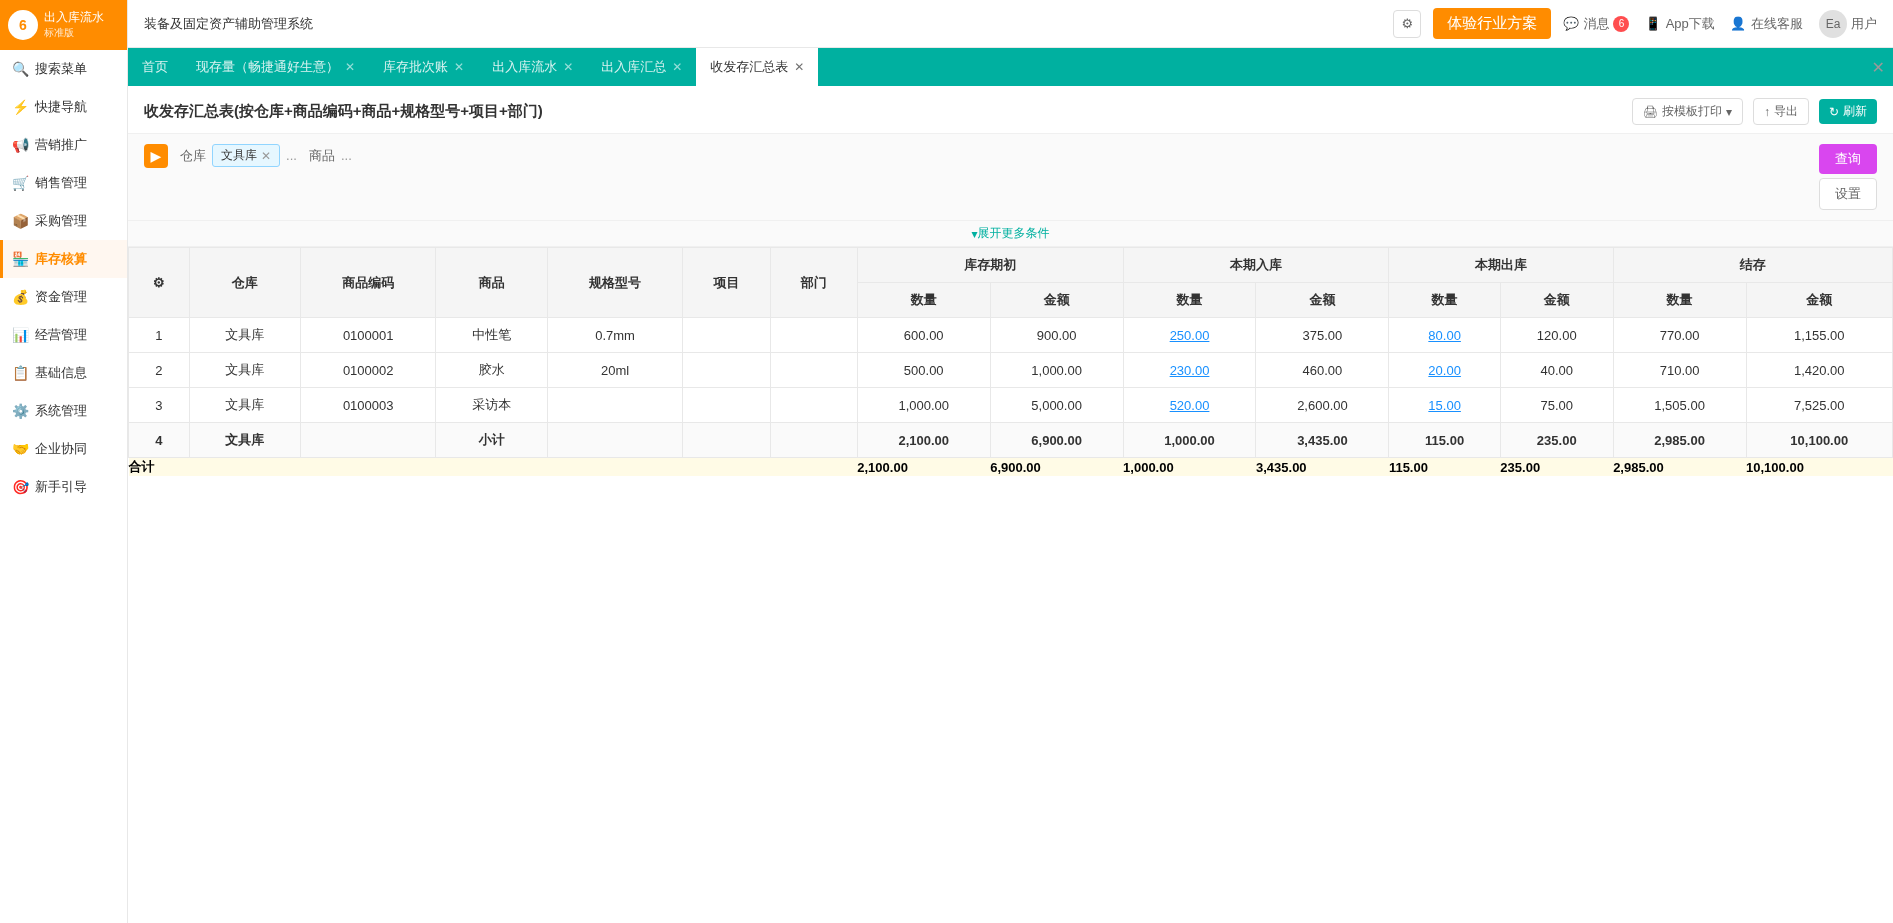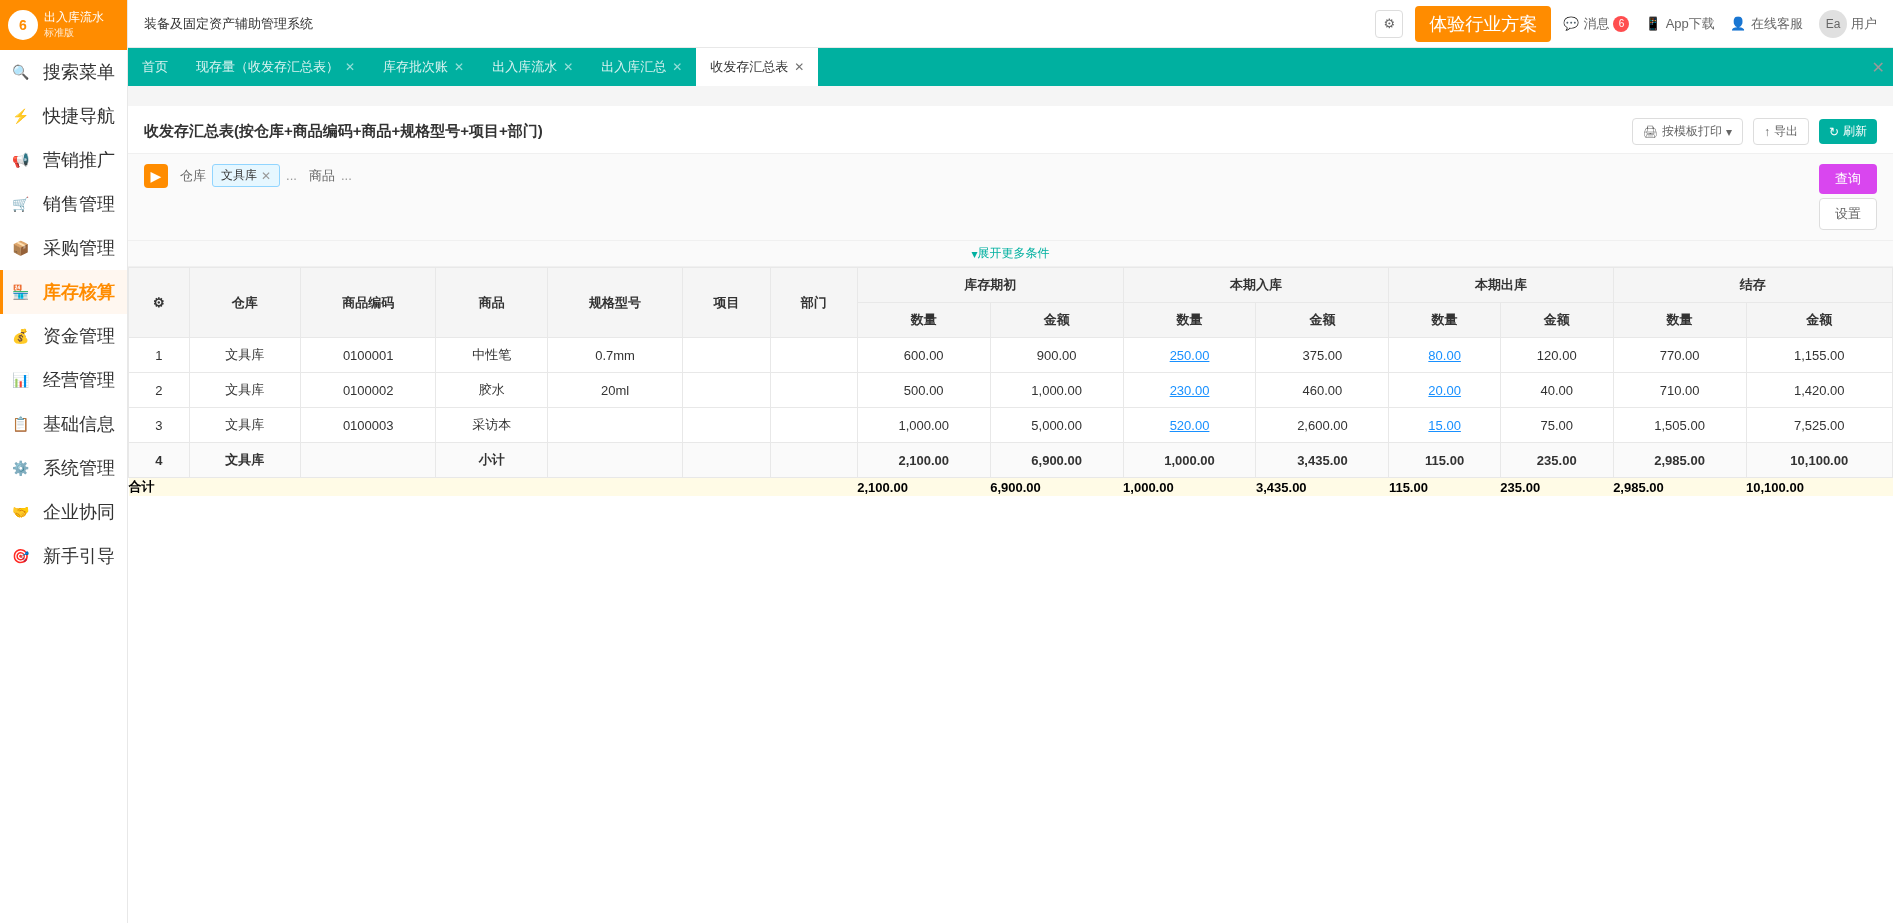--- a/index.html
+++ b/index.html
@@ -34,21 +34,21 @@
     .sidebar-logo-text { color: #fff; font-size: 12px; line-height: 1.3; }
     .sidebar-logo-sub { font-size: 10px; color: rgba(255,255,255,0.8); }
     .sidebar-item {
       display: flex; align-items: center; gap: 6px;
       padding: 10px 10px;
       cursor: pointer; color: #333;
       border-left: 3px solid transparent;
     }
     .sidebar-item.active { background: #fff7f0; color: #ff8c00; border-left-color: #ff8c00; font-weight: bold; }
     .sidebar-item-icon { width: 16px; height: 16px; display: flex; align-items: center; justify-content: center; font-size: 14px; flex-shrink: 0; }
-    .sidebar-item-label { font-size: 18px; margin-left: 8px; }
+    .sidebar-item-label { font-size: 13px; }
 
     
     .main {
       flex: 1;
       display: flex;
       flex-direction: column;
       overflow: hidden;
     }
 
     
@@ -62,21 +62,21 @@
       gap: 12px;
       flex-shrink: 0;
     }
     .topbar-title { font-size: 13px; color: #333; flex: 1; }
     .topbar-settings-btn {
       width: 28px; height: 28px; border: 1px solid #ddd; border-radius: 4px;
       display: flex; align-items: center; justify-content: center; cursor: pointer; color: #666;
     }
     .topbar-trial-btn {
       background: #ff8c00; color: #fff; border: none; border-radius: 4px;
-      padding: 6px 14px; cursor: pointer; font-size: 18px;
+      padding: 6px 14px; cursor: pointer; font-size: 15px;
     }
     .topbar-actions { display: flex; align-items: center; gap: 16px; color: #666; font-size: 13px; }
     .topbar-action { display: flex; align-items: center; gap: 4px; cursor: pointer; }
     .badge {
       background: #ff4d4f; color: #fff; border-radius: 8px;
       font-size: 10px; padding: 0 4px; min-width: 16px; height: 16px;
       display: flex; align-items: center; justify-content: center;
     }
     .user-avatar {
       width: 28px; height: 28px; border-radius: 50%; background: #e0e0e0;
@@ -104,21 +104,20 @@
     .tab.active { background: #fff; color: #333; }
     .tab-close { font-size: 12px; color: inherit; cursor: pointer; opacity: 0.7; }
 
     
     .page-content {
       flex: 1;
       background: #fff;
       overflow-y: auto;
       display: flex;
       flex-direction: column;
-      margin-top: 20px;
     }
 
     
     .page-header {
       padding: 12px 16px 8px;
       border-bottom: 1px solid #f0f0f0;
       display: flex;
       align-items: center;
       justify-content: space-between;
     }
@@ -304,21 +303,21 @@
         <span>用户</span>
       </div>
     </div>
   </div>
 
   <div class="tabbar" id="tabbar-container">
     <div class="tab">
         <span>首页</span>
       </div>
       <div class="tab">
-        <span>现存量（收发存汇总表）</span>
+        <span>现存量（畅捷通好生意）</span>
         <span class="tab-close">✕</span>
       </div>
       <div class="tab">
         <span>库存批次账</span>
         <span class="tab-close">✕</span>
       </div>
       <div class="tab">
         <span>出入库流水</span>
         <span class="tab-close">✕</span>
       </div>

